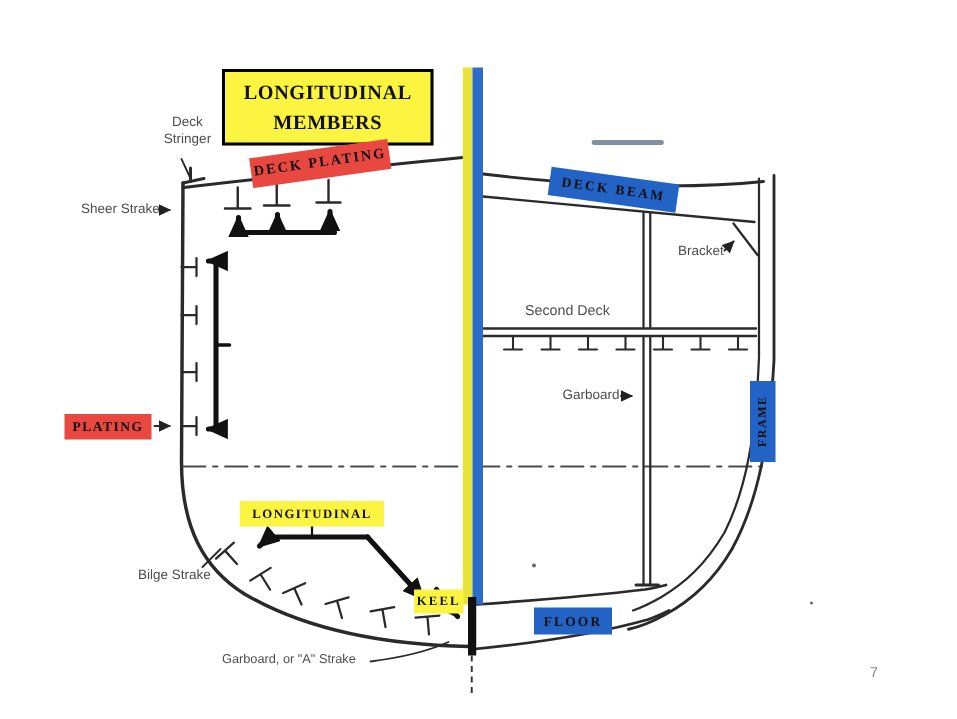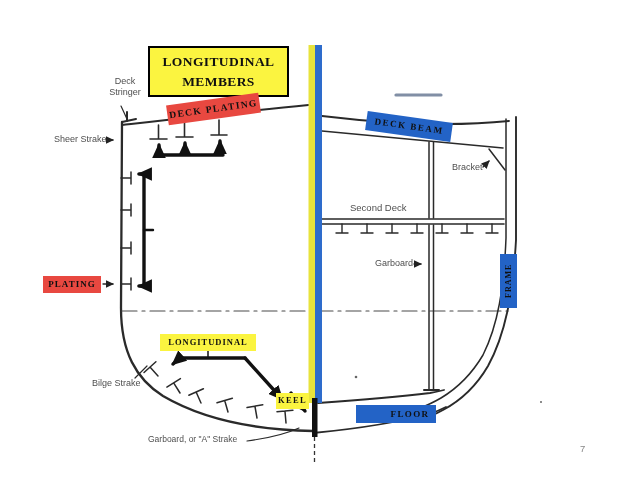--- a/index.html
+++ b/index.html
@@ -19,21 +19,21 @@
   .title{border:2.5px solid #000;letter-spacing:0.4px;line-height:1.45;}
   #title-left{left:148px;top:46px;width:137px;height:47px;font-size:13.5px;}
   #title-right{left:368px;top:47px;width:123px;height:46px;font-size:13px;}
   #box-deck-plating{left:167px;top:99px;width:93px;height:20px;font-size:9.5px;letter-spacing:1.4px;transform:rotate(-8deg);}
   #box-deck-beam{left:366px;top:117px;width:86px;height:19px;font-size:9px;letter-spacing:1.6px;transform:rotate(8deg);}
   #box-deck-girders{left:160px;top:164px;width:59px;height:29px;font-size:8.5px;letter-spacing:1px;}
   #box-stringers{left:155px;top:218px;width:78px;height:16px;font-size:9px;letter-spacing:1.6px;}
   #box-plating{left:43px;top:276px;width:58px;height:17px;font-size:9px;letter-spacing:1px;}
   #box-longitudinal{left:160px;top:334px;width:96px;height:17px;font-size:8.5px;letter-spacing:1px;}
   #box-keel{left:276px;top:376px;width:33px;height:16px;font-size:8.5px;letter-spacing:1.4px;margin-top:17px;}
-  #box-floor{left:356px;top:405px;width:52px;height:18px;font-size:9px;letter-spacing:1.4px;padding-left:28px;}
+  #box-floor{left:356px;top:405px;width:52px;height:18px;font-size:9px;letter-spacing:1.4px;}
   #box-frame{left:500px;top:254px;width:17px;height:54px;font-size:8px;letter-spacing:1px;
     writing-mode:vertical-rl;transform:rotate(180deg);}
   .scanlabel{
     position:absolute;z-index:2;color:#3d3d3d;font-family:"Liberation Sans",sans-serif;
     font-size:9px;line-height:1.25;opacity:.92;white-space:nowrap;
   }
   #lbl-deck-stringer{left:104px;top:76px;width:42px;text-align:center;white-space:normal;}
   #lbl-sheer-strake{left:54px;top:134px;}
   #lbl-bracket{left:452px;top:162px;}
   #lbl-second-deck{left:350px;top:202px;font-size:9.5px;}

